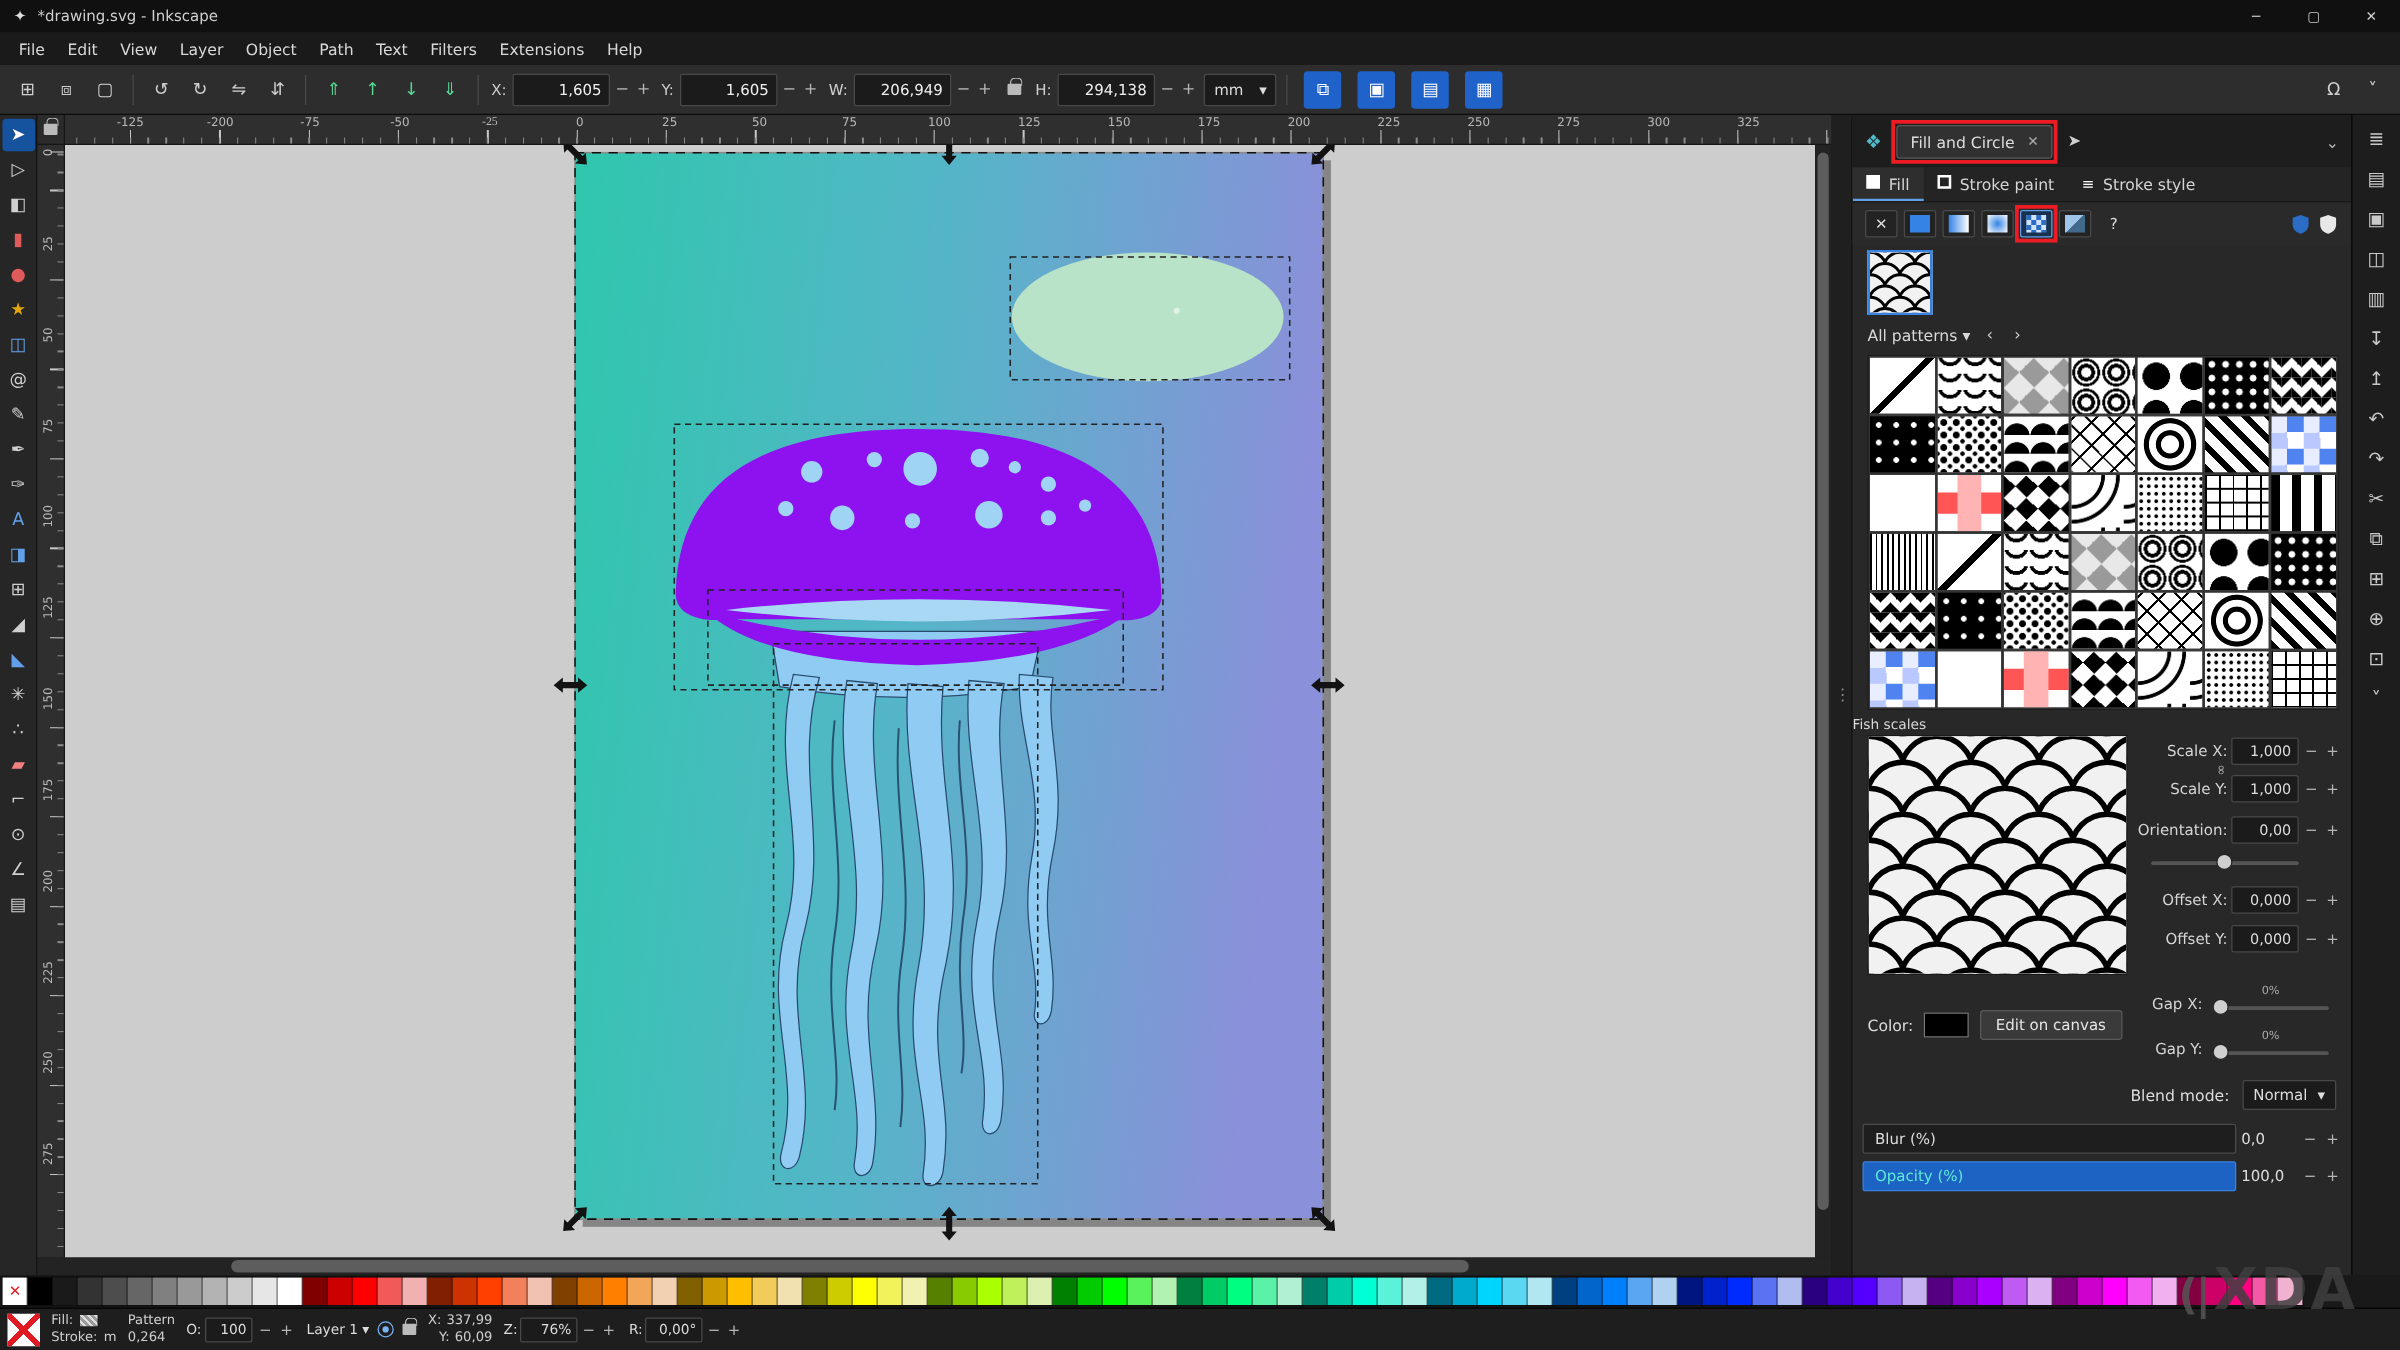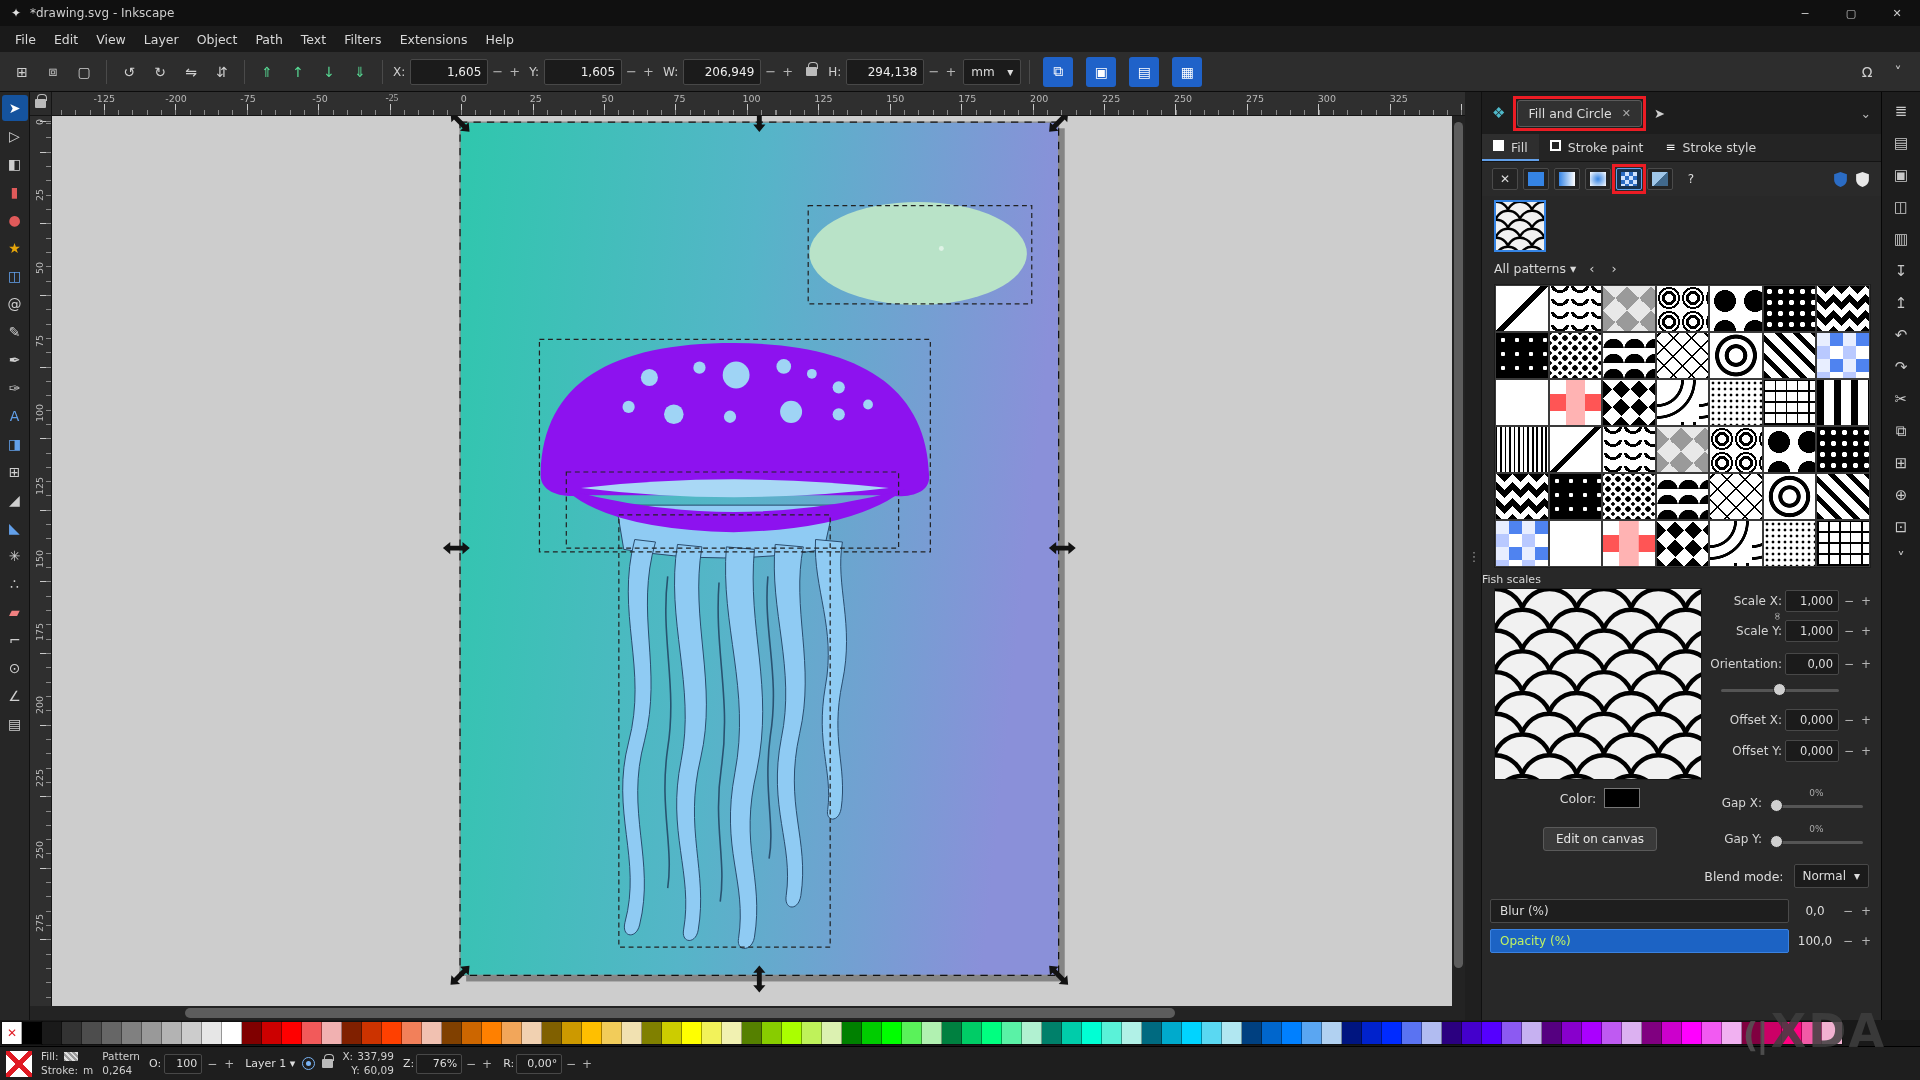--- a/index.html
+++ b/index.html
@@ -121,37 +121,37 @@
   .ctl{display:flex;align-items:center;justify-content:flex-end;gap:3px}
   .ctl .clbl{flex:1;text-align:right;font-size:12px;color:#d5d5d5;white-space:nowrap}
   .cval{width:54px;height:22px;background:#1b1b1b;border:1px solid #484848;border-radius:2px;display:flex;align-items:center;justify-content:flex-end;padding:0 5px;font-size:11.5px}
   .cbtn{width:14px;height:22px;display:flex;align-items:center;justify-content:center;color:#b5b5b5;font-size:12px}
   .linkrow{display:flex;justify-content:flex-end;padding-right:92px;height:8px;margin:-5px 0}
   .linkrow span{transform:rotate(90deg);color:#aaa;font-size:11px;line-height:8px}
   .slider{position:relative;width:118px;height:16px;margin:2px 34px 2px 0}
   .slider .track{position:absolute;left:0;right:0;top:7px;height:3px;background:#555;border-radius:2px}
   .slider .knob{position:absolute;top:1px;width:13px;height:13px;border-radius:50%;background:#cfcfcf;border:1px solid #222}
   .color-gap-row{display:flex;gap:8px;padding:8px 8px 0 12px;flex:0 0 auto}
-  .cg-left{width:212px;display:flex;flex-direction:column;align-items:center;gap:19px}
+  .cg-left{width:212px;display:flex;flex-direction:row;align-items:center;gap:9px}
   .colorline{display:flex;align-items:center;gap:8px}
   .colorswatch{width:36px;height:20px;background:#000;border:1px solid #777}
   .editbtn{background:#3a3a3a;border:1px solid #5a5a5a;border-radius:3px;padding:4px 12px;font-size:12px;color:#e5e5e5}
   .cg-right{flex:1;display:flex;flex-direction:column;gap:10px;padding-top:2px}
   .gaprow{display:flex;align-items:center;gap:8px}
   .gaprow .glbl{width:48px;text-align:right;font-size:12px;color:#d5d5d5}
   .gslider{flex:1;position:relative;height:26px;margin-right:10px}
   .gslider .pct{position:absolute;top:-2px;left:50%;transform:translateX(-50%);font-size:9px;color:#aaa}
   .gslider .track{position:absolute;left:0;right:0;top:15px;height:3px;background:#555;border-radius:2px}
   .gslider .knob{position:absolute;top:9px;left:0;width:13px;height:13px;border-radius:50%;background:#cfcfcf;border:1px solid #222}
   .blend-row{display:flex;align-items:center;justify-content:flex-end;gap:10px;padding:12px 12px 8px;flex:0 0 auto}
   .dropdown{background:#1b1b1b;border:1px solid #484848;border-radius:2px;height:24px;display:flex;align-items:center;gap:8px;padding:0 8px;font-size:12px}
   .barrow{display:flex;align-items:center;gap:4px;margin:3px 8px;flex:0 0 auto}
   .bartrack{flex:1;height:24px;background:#1e1e1e;border:1px solid #4a4a4a;border-radius:2px;display:flex;align-items:center;padding:0 9px;font-size:12px;color:#ddd;position:relative}
-  .bartrack.filled{background:#1c63c4;border-color:#3b82e0;color:#bef264}
-  .barval{width:44px;text-align:center;font-size:12px}
+  .bartrack.filled{background:#1c63c4;border-color:#3b82e0;color:#5eead4}
+  .barval{width:44px;text-align:left;font-size:12px}
   .minibtn{width:14px;text-align:center;color:#b5b5b5;font-size:12px}
 
   
   .right-strip{width:39px;background:#1d1d1d;border-left:1px solid #060606;display:flex;flex-direction:column;align-items:center;padding:8px 0;gap:10px}
   .rs-icon{width:24px;height:22px;display:flex;align-items:center;justify-content:center;font-size:15px;color:#c9c9c9}
 
   
   .palette-row{height:26px;background:#191919;display:flex;align-items:center;padding:0 2px;flex:0 0 auto;overflow:hidden}
   .pcell{width:20px;height:22px;flex:0 0 auto;outline:1px solid rgba(0,0,0,.35)}
   .pcell.none{background:#fff;display:flex;align-items:center;justify-content:center;color:#e01b24;font-size:12px;font-weight:bold}

